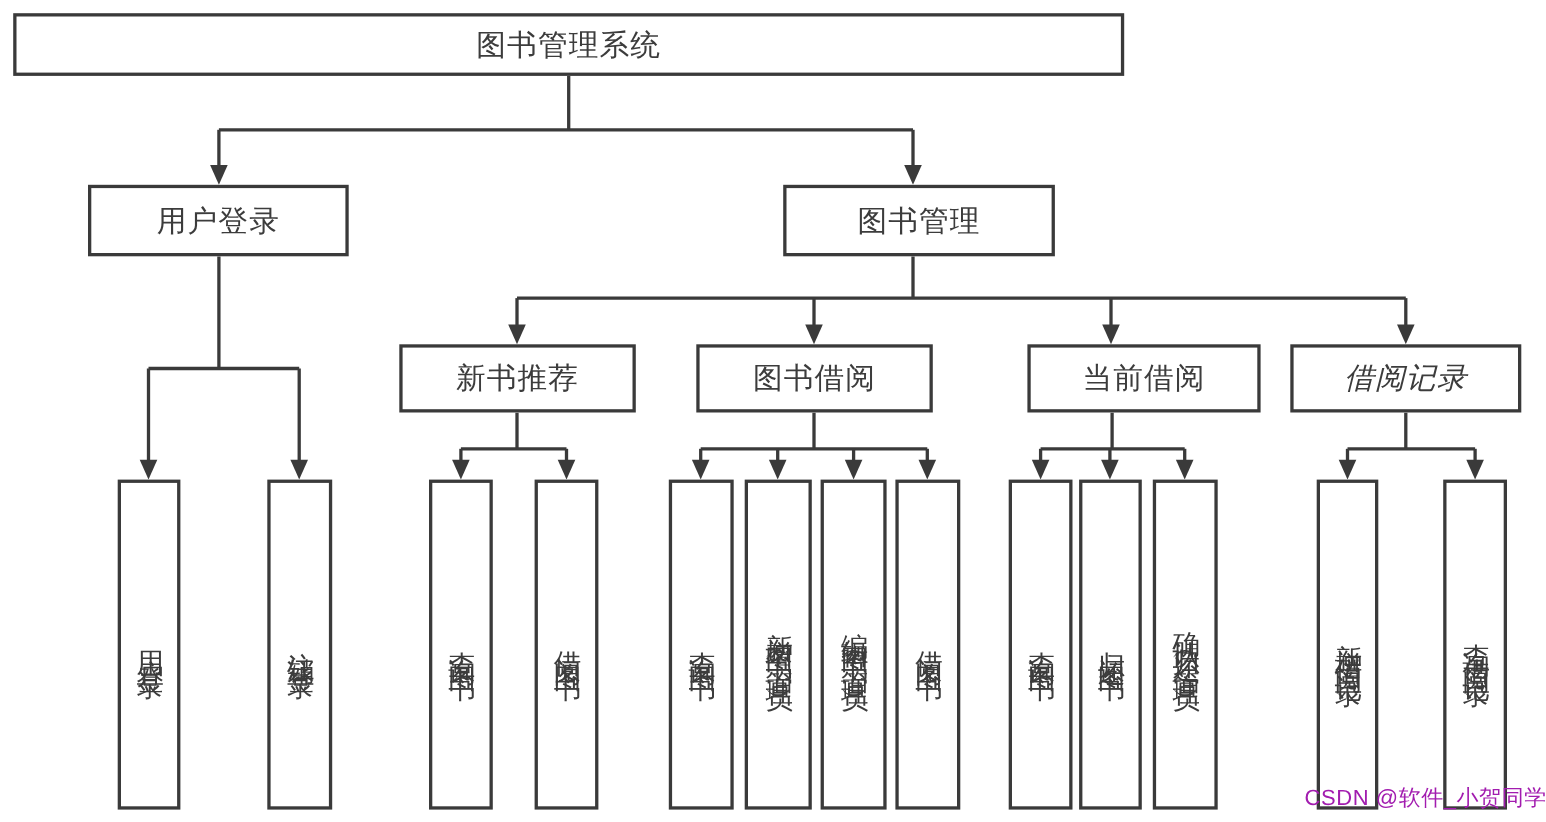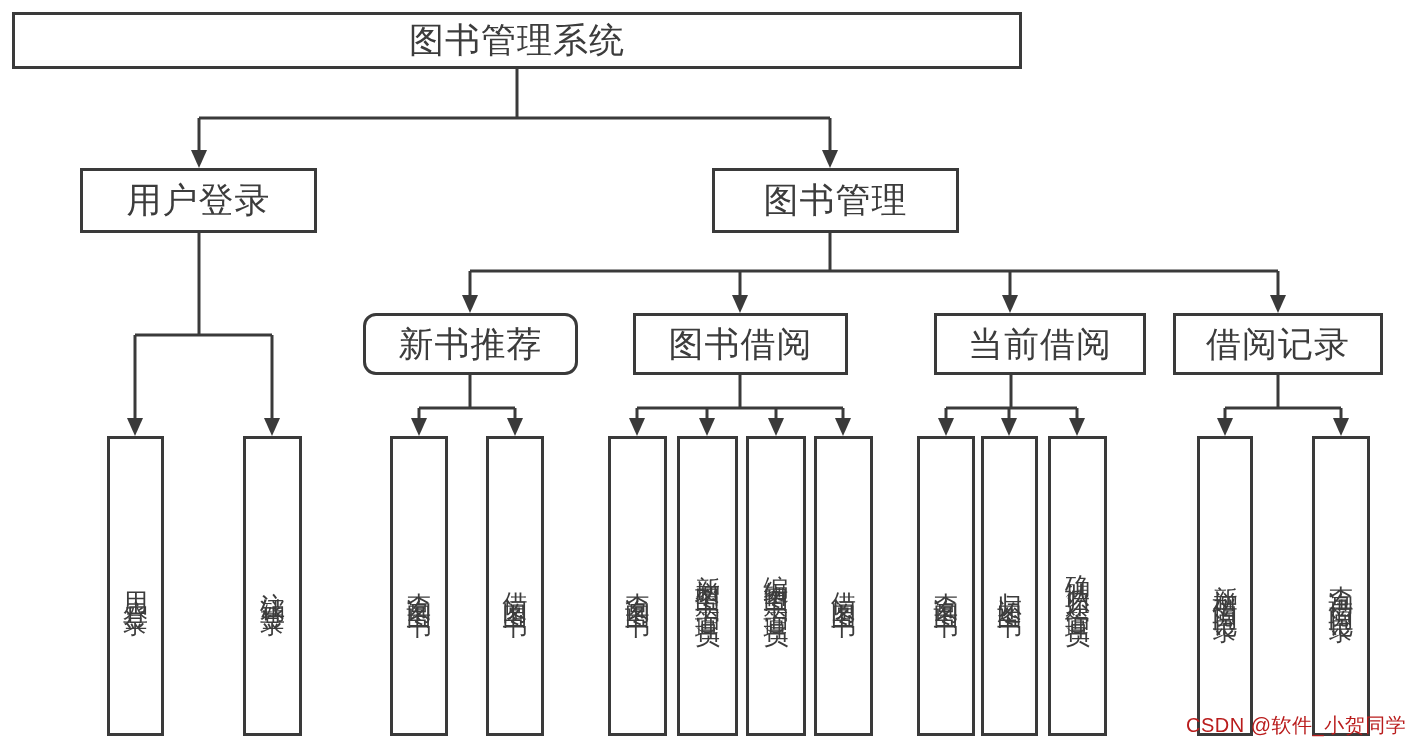--- a/index.html
+++ b/index.html
@@ -22,40 +22,40 @@
     box-sizing: border-box;
     border: 3px solid #3a3a3a;
     background: #ffffff;
     display: flex;
     align-items: center;
     justify-content: center;
     color: #3c3c3c;
     z-index: 2;
   }
   .hlabel {
-    font-size: 35px;
+    font-size: 27px;
     letter-spacing: 1px;
     white-space: nowrap;
   }
   .vlabel {
     writing-mode: vertical-rl;
     text-orientation: mixed;
     font-size: 25px;
     letter-spacing: 7px;
     line-height: 1;
     white-space: nowrap;
   }
   
   .b-root           { left: 12px;   top: 12px;  width: 1010px; height: 57px; }
   .b-user-login     { left: 80px;   top: 168px; width: 237px;  height: 65px; }
   .b-book-mgmt      { left: 712px;  top: 168px; width: 247px;  height: 65px; }
-  .b-new-book-rec   { left: 363px;  top: 313px; width: 215px;  height: 62px; border-radius: 13px; }
+  .b-new-book-rec   { left: 363px;  top: 313px; width: 215px;  height: 62px; }
   .b-book-borrow    { left: 633px;  top: 313px; width: 215px;  height: 62px; }
   .b-current-borrow { left: 934px;  top: 313px; width: 212px;  height: 62px; }
-  .b-borrow-records { left: 1173px; top: 313px; width: 210px;  height: 62px; }
+  .b-borrow-records { left: 1173px; top: 313px; width: 210px;  height: 62px; font-style: italic; }
   
   .leaf { top: 436px; height: 300px; }
   .b-ul-login    { left: 107px;  width: 57px; }
   .b-ul-logout   { left: 243px;  width: 59px; }
   .b-nbr-query   { left: 390px;  width: 58px; }
   .b-nbr-borrow  { left: 486px;  width: 58px; }
   .b-bb-query    { left: 608px;  width: 59px; }
   .b-bb-add      { left: 677px;  width: 61px; }
   .b-bb-edit     { left: 746px;  width: 60px; }
   .b-bb-borrow   { left: 814px;  width: 59px; }
@@ -63,21 +63,21 @@
   .b-cb-return   { left: 981px;  width: 57px; }
   .b-cb-confirm  { left: 1048px; width: 59px; }
   .b-br-add      { left: 1197px; width: 56px; }
   .b-br-query    { left: 1312px; width: 58px; }
   #watermark {
     position: absolute;
     left: 1186px;
     top: 712px;
     z-index: 5;
     font-size: 20px;
-    color: #b91c1c;
+    color: #a21caf;
     white-space: nowrap;
     letter-spacing: 0.5px;
   }
 </style>
 </head>
 <body>
 
 <div id="stage">
 
   <svg id="connectors" width="1405" height="747" viewBox="0 0 1405 747">

